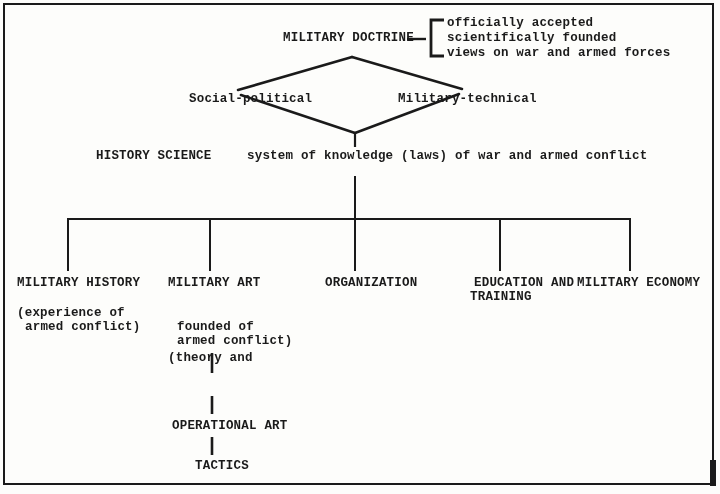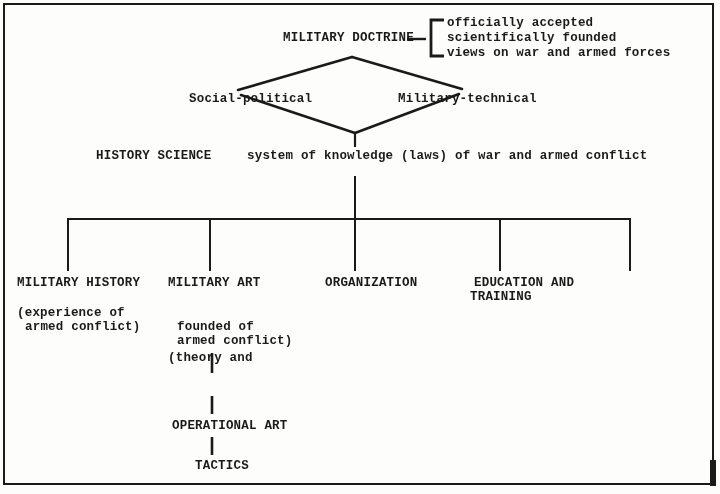--- a/index.html
+++ b/index.html
@@ -113,17 +113,18 @@
   <div class="txt t-b2">MILITARY ART</div>
   <div class="txt t-b2n1">(theory and</div>
   <div class="txt t-b2n2">founded of</div>
   <div class="txt t-b2n3">armed conflict)</div>
 
   <div class="txt t-b3">ORGANIZATION</div>
 
   <div class="txt t-b4a">EDUCATION AND</div>
   <div class="txt t-b4b">TRAINING</div>
 
+  <div class="txt t-b5">MILITARY ECONOMY</div>
 
   <div class="txt t-operational">OPERATIONAL ART</div>
   <div class="txt t-tactics">TACTICS</div>
 
 </div>
 
 </body></html>

